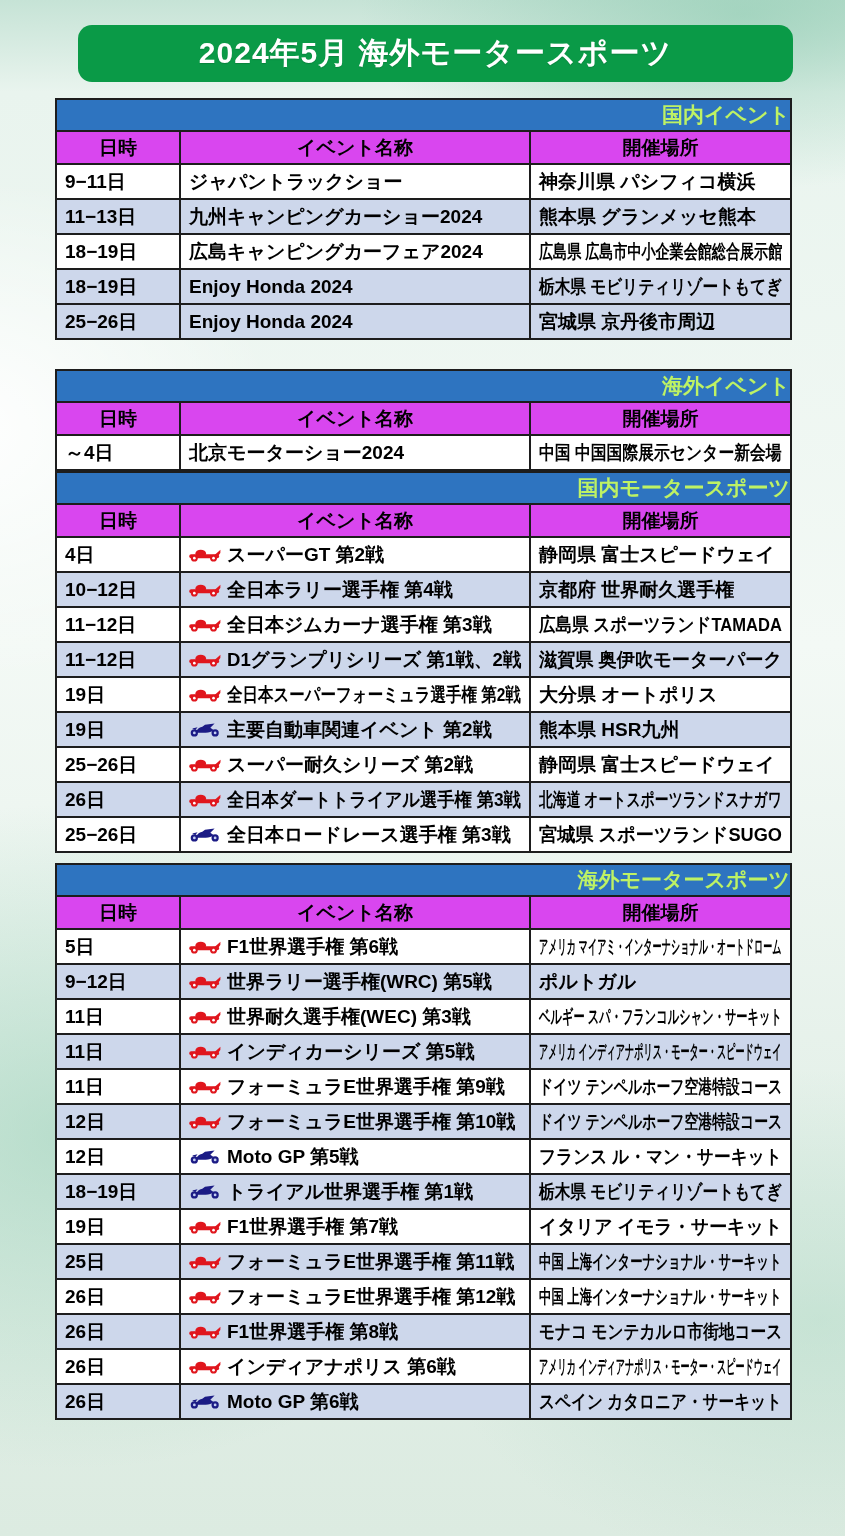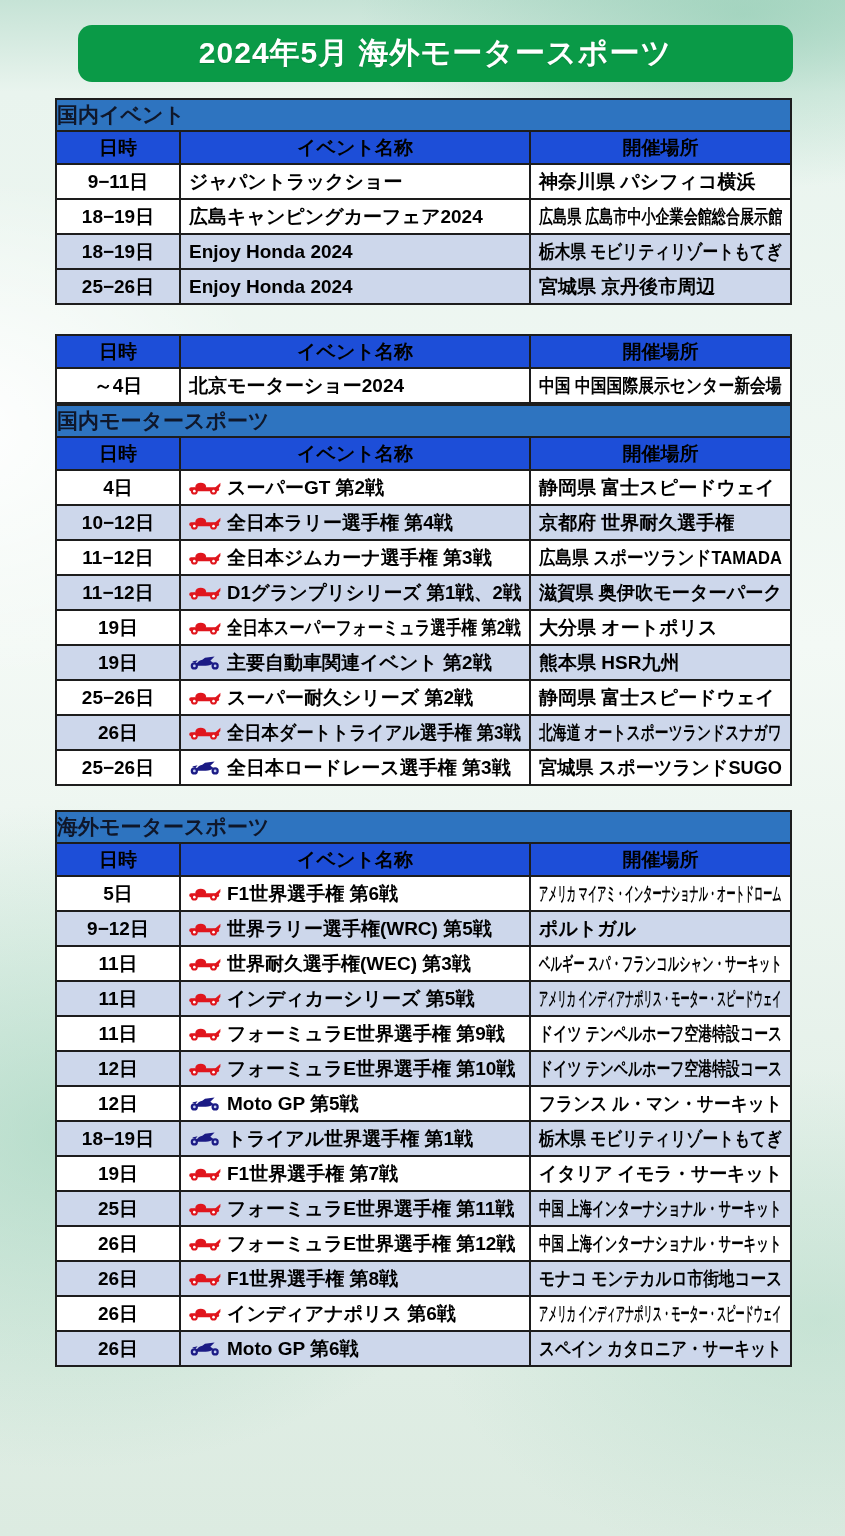--- a/index.html
+++ b/index.html
@@ -27,41 +27,41 @@
   }
   table.evt {
     width: 735px;
     margin-left: 55px;
     border-collapse: collapse;
     table-layout: fixed;
     background: #ffffff;
   }
   table.evt th, table.evt td { border: 2px solid #1d1d1d; padding: 0; }
   tr.title-row th {
-    background: #2e74c0; color: #0f172a;
+    background: #2e74c0; color: #bef264;
     font-size: 21px; font-weight: bold;
-    height: 32px; text-align: left;
+    height: 32px; text-align: right;
   }
   tr.head-row th {
-    background: #1d4ed8; color: #000000;
+    background: #d946ef; color: #000000;
     font-size: 19px; font-weight: bold;
     height: 33px; text-align: center;
   }
   td { height: 33px; font-size: 19px; font-weight: bold; color: #000; background: #ffffff; }
   tr.alt td { background: #cdd7eb; }
   .cw { display: flex; align-items: center; height: 33px; padding: 0 8px; overflow: hidden; }
-  .cw.right { justify-content: center; }
+  .cw.right { justify-content: flex-start; }
   .fit { white-space: nowrap; flex: 0 0 auto; transform-origin: left center; display: inline-block; }
   .cw.right .fit { transform-origin: right center; }
   .ricon { flex: 0 0 auto; width: 32px; height: 16px; margin-right: 6px; display: inline-flex; }
   .ricon svg { width: 32px; height: 16px; }
   #t1 { margin-top: 16px; }
   #t2 { margin-top: 29px; }
   #t3 { }
-  #t4 { margin-top: 24px; }
+  #t4 { margin-top: 10px; }
 </style>
 </head>
 <body>
 
 <div class="banner">
   <span>2024年5月 海外モータースポーツ</span>
 </div>
 
 <table class="evt" id="t1">
   <colgroup>
@@ -90,20 +90,37 @@
           <div class="cw">
             <span class="fit">ジャパントラックショー</span>
           </div>
         </td>
         <td>
           <div class="cw">
             <span class="fit">神奈川県 パシフィコ横浜</span>
           </div>
         </td>
       </tr>
+      <tr class="alt">
+        <td>
+          <div class="cw right">
+            <span class="fit">11−13日</span>
+          </div>
+        </td>
+        <td>
+          <div class="cw">
+            <span class="fit">九州キャンピングカーショー2024</span>
+          </div>
+        </td>
+        <td>
+          <div class="cw">
+            <span class="fit">熊本県 グランメッセ熊本</span>
+          </div>
+        </td>
+      </tr>
       <tr>
         <td>
           <div class="cw right">
             <span class="fit">18−19日</span>
           </div>
         </td>
         <td>
           <div class="cw">
             <span class="fit">広島キャンピングカーフェア2024</span>
           </div>
@@ -151,20 +168,23 @@
     </tbody>
 </table>
 
 <table class="evt" id="t2">
   <colgroup>
       <col style="width:124px">
       <col style="width:350px">
       <col style="width:261px">
     </colgroup>
   <thead>
+    <tr class="title-row">
+      <th colspan="3">海外イベント</th>
+    </tr>
     <tr class="head-row">
       <th>日時</th>
       <th>イベント名称</th>
       <th>開催場所</th>
     </tr>
   </thead>
   <tbody>
       <tr>
         <td>
           <div class="cw right">

